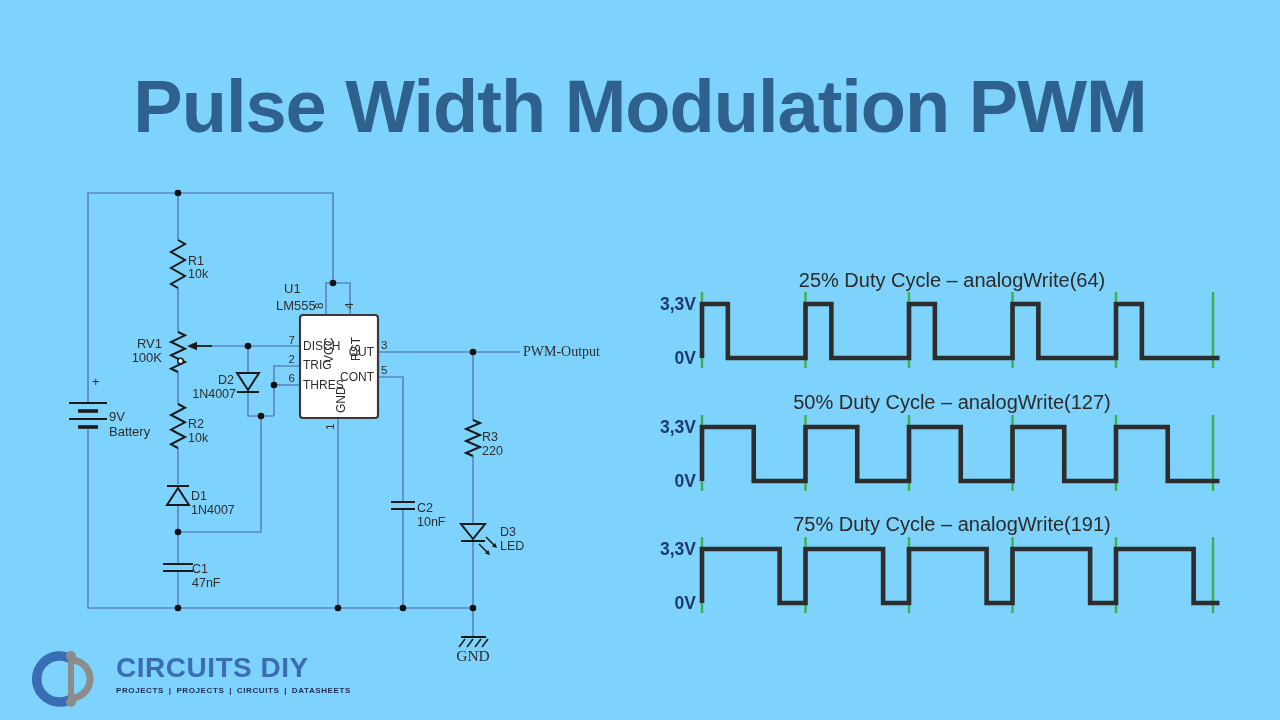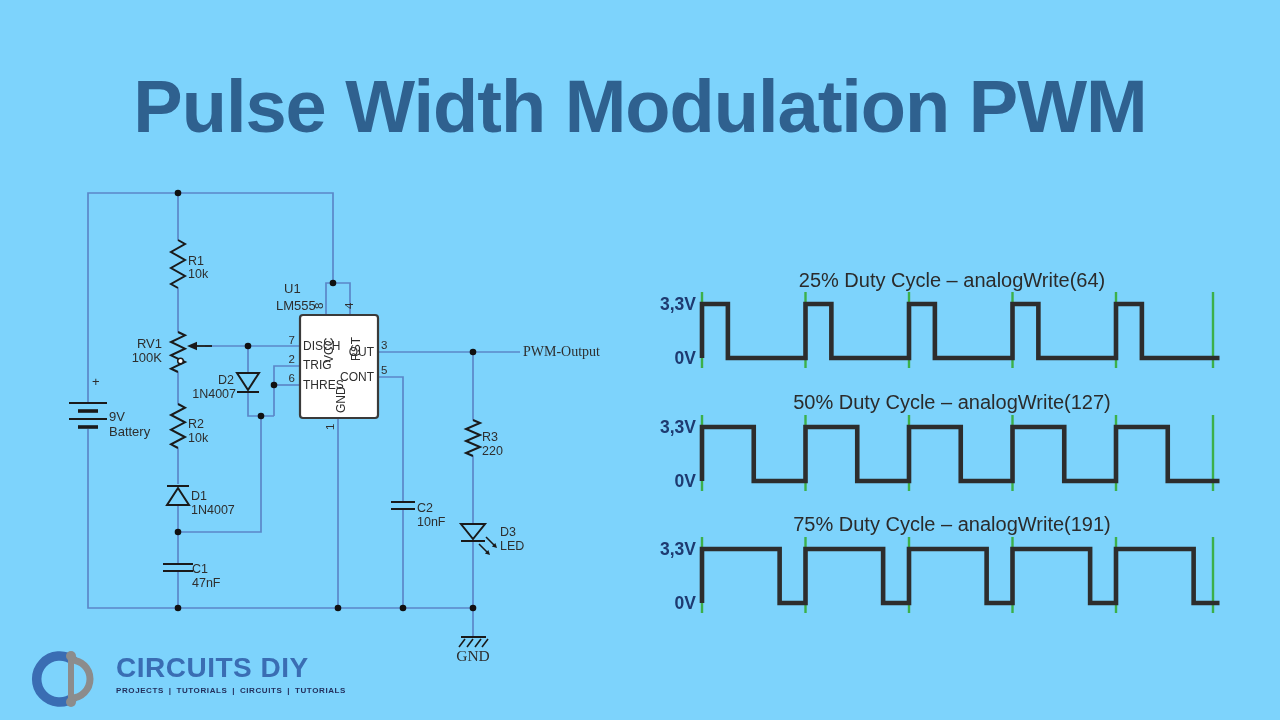--- a/index.html
+++ b/index.html
@@ -220,17 +220,17 @@
   <div class="logo">
     <svg class="logo-mark" width="72" height="70" viewBox="0 0 72 70">
       <path d="M52 17 A23 23 0 1 0 52 53" fill="none" stroke="#3a6db3" stroke-width="9.5"></path>
       <path d="M49 16 A19 19 0 0 1 49 54" fill="none" stroke="#8c8c8c" stroke-width="7"></path>
       <line x1="49" y1="12" x2="49" y2="58" stroke="#8c8c8c" stroke-width="6"></line>
       <circle cx="49" cy="12" r="5" fill="#8c8c8c"></circle>
       <circle cx="49" cy="58" r="5" fill="#8c8c8c"></circle>
     </svg>
     <div class="logo-text">
       <div class="brand">CIRCUITS DIY</div>
-      <div class="tagline">PROJECTS  |  TUTORIALS  |  CIRCUITS  |  TUTORIALS</div>
+      <div class="tagline">PROJECTS  |  PROJECTS  |  CIRCUITS  |  DATASHEETS</div>
     </div>
   </div>
 
 </div>
 
 </body></html>

